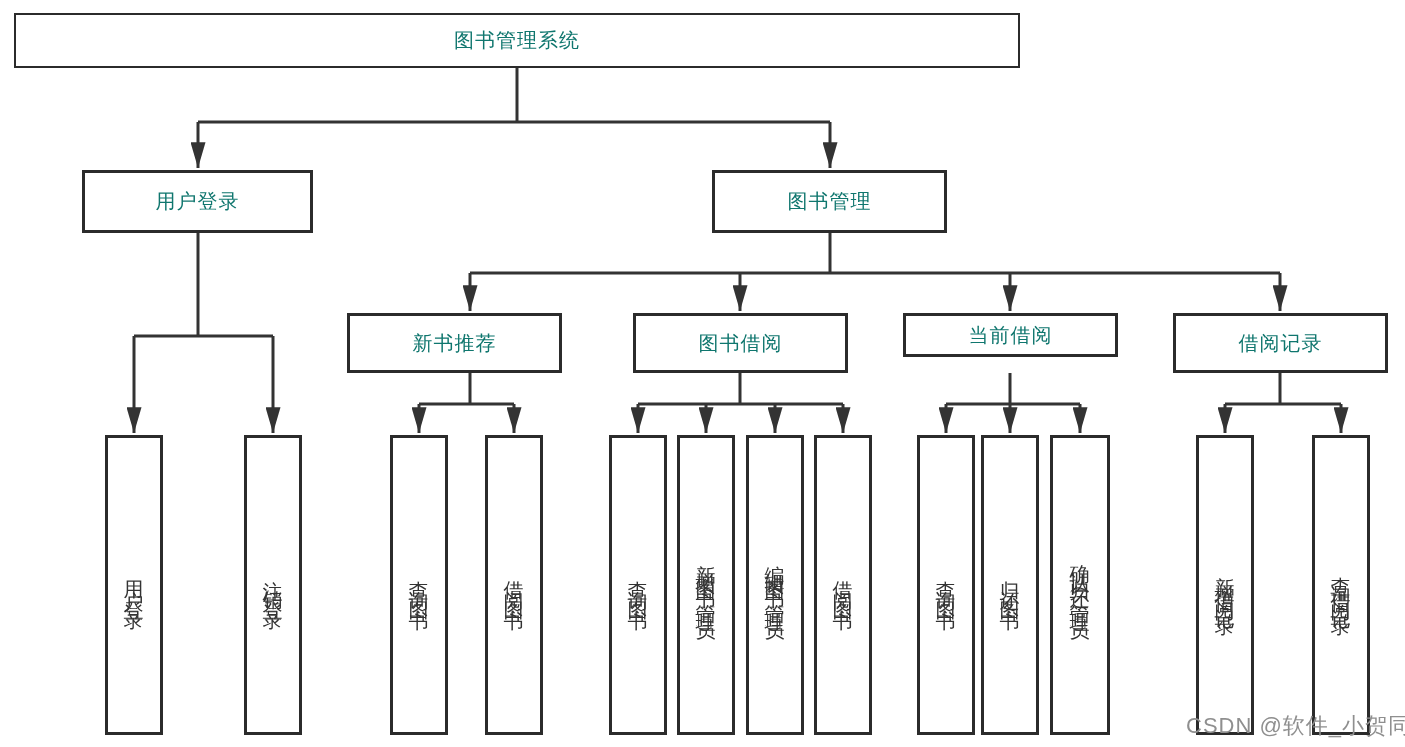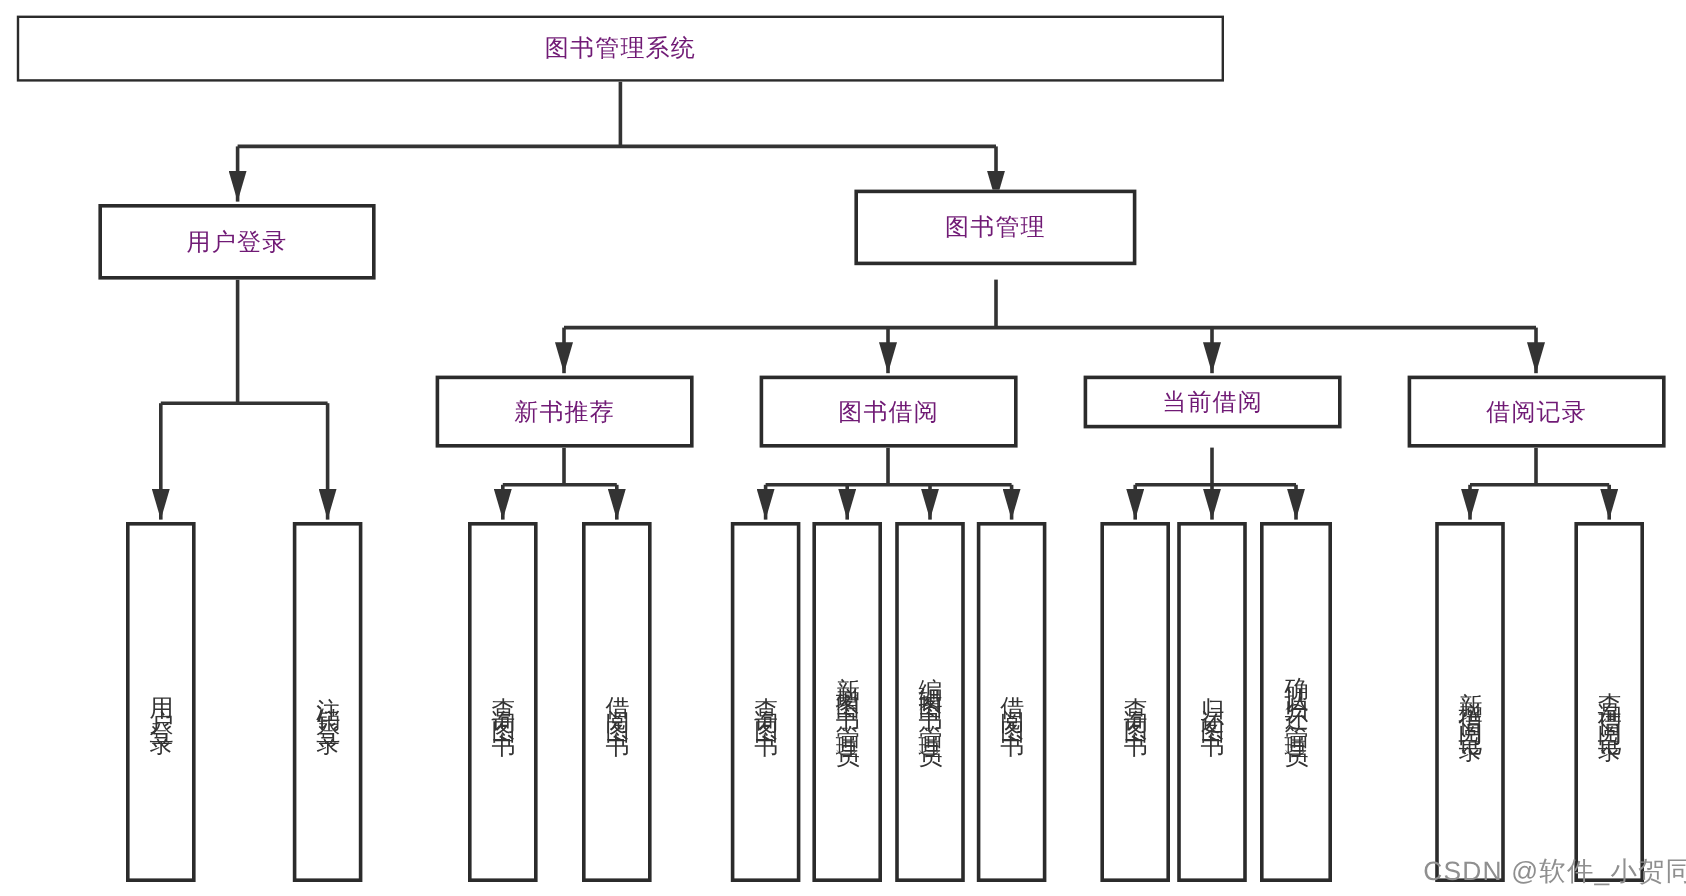--- a/index.html
+++ b/index.html
@@ -22,21 +22,21 @@
   }
   .hbox {
     position: absolute;
     background: #ffffff;
     border: 3px solid #2b2b2b;
     display: flex;
     align-items: center;
     justify-content: center;
     z-index: 1;
     box-sizing: border-box;
-    color: #701a75;
+    color: #0f766e;
     font-size: 20px;
     letter-spacing: 1px;
     white-space: nowrap;
   }
   .root {
     border-width: 2px;
   }
   .vbox {
     position: absolute;
     top: 435px;
@@ -143,25 +143,25 @@
     </g>
   </svg>
 
   <div class="hbox root" style="left:14px; top:13px; width:1006px; height:55px;">
     <span>图书管理系统</span>
   </div>
 
   <div class="hbox" style="left:82px; top:170px; width:231px; height:63px;">
     <span>用户登录</span>
   </div>
-  <div class="hbox" style="left:712px; top:158px; width:235px; height:63px;">
+  <div class="hbox" style="left:712px; top:170px; width:235px; height:63px;">
     <span>图书管理</span>
   </div>
 
-  <div class="hbox" style="left:363px; top:313px; width:215px; height:60px;">
+  <div class="hbox" style="left:347px; top:313px; width:215px; height:60px;">
     <span>新书推荐</span>
   </div>
   <div class="hbox" style="left:633px; top:313px; width:215px; height:60px;font-family:Liberation Mono, monospace;">
     <span>图书借阅</span>
   </div>
   <div class="hbox" style="left:903px; top:313px; width:215px; height:44px;">
     <span>当前借阅</span>
   </div>
   <div class="hbox" style="left:1173px; top:313px; width:215px; height:60px;">
     <span>借阅记录</span>

